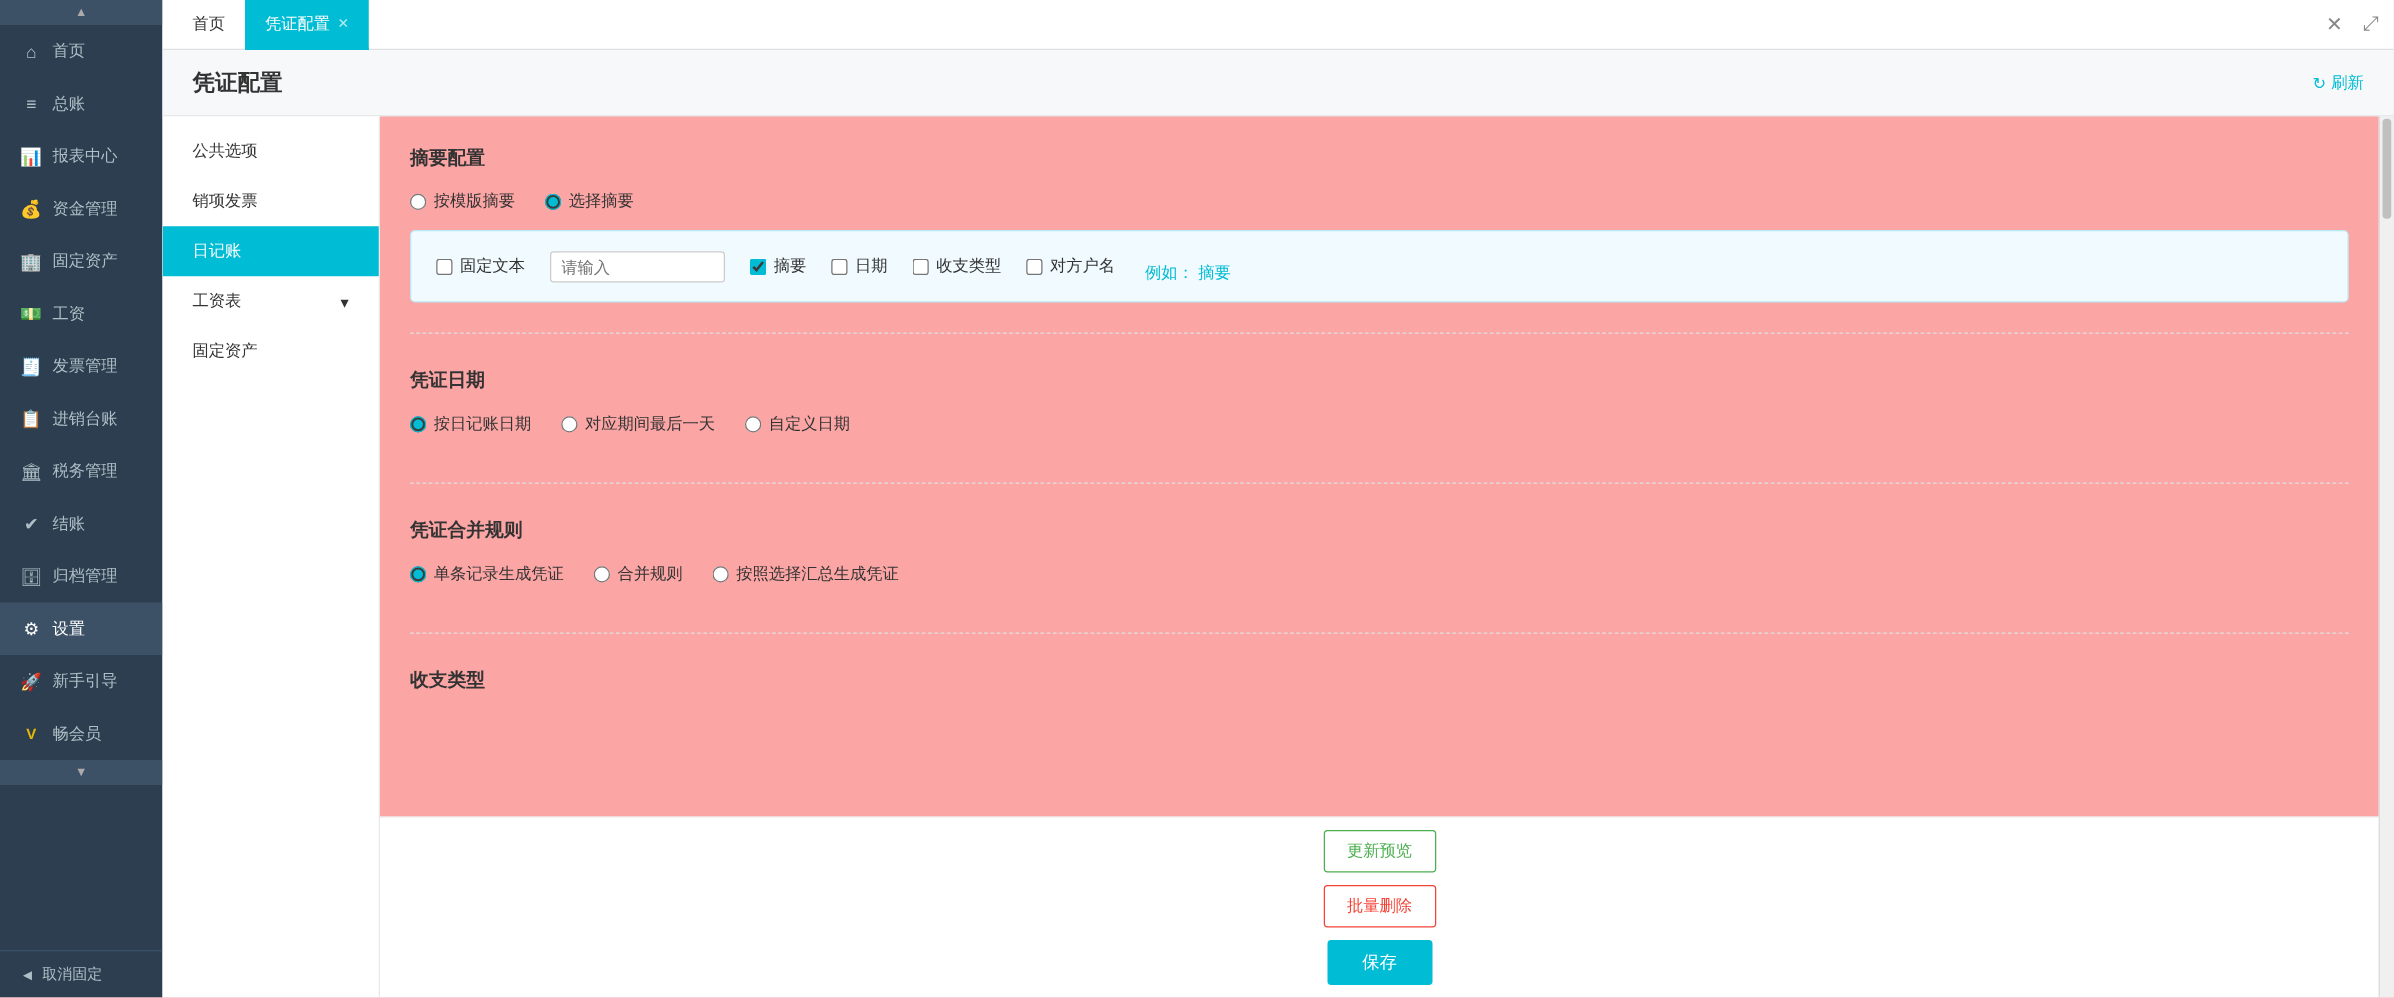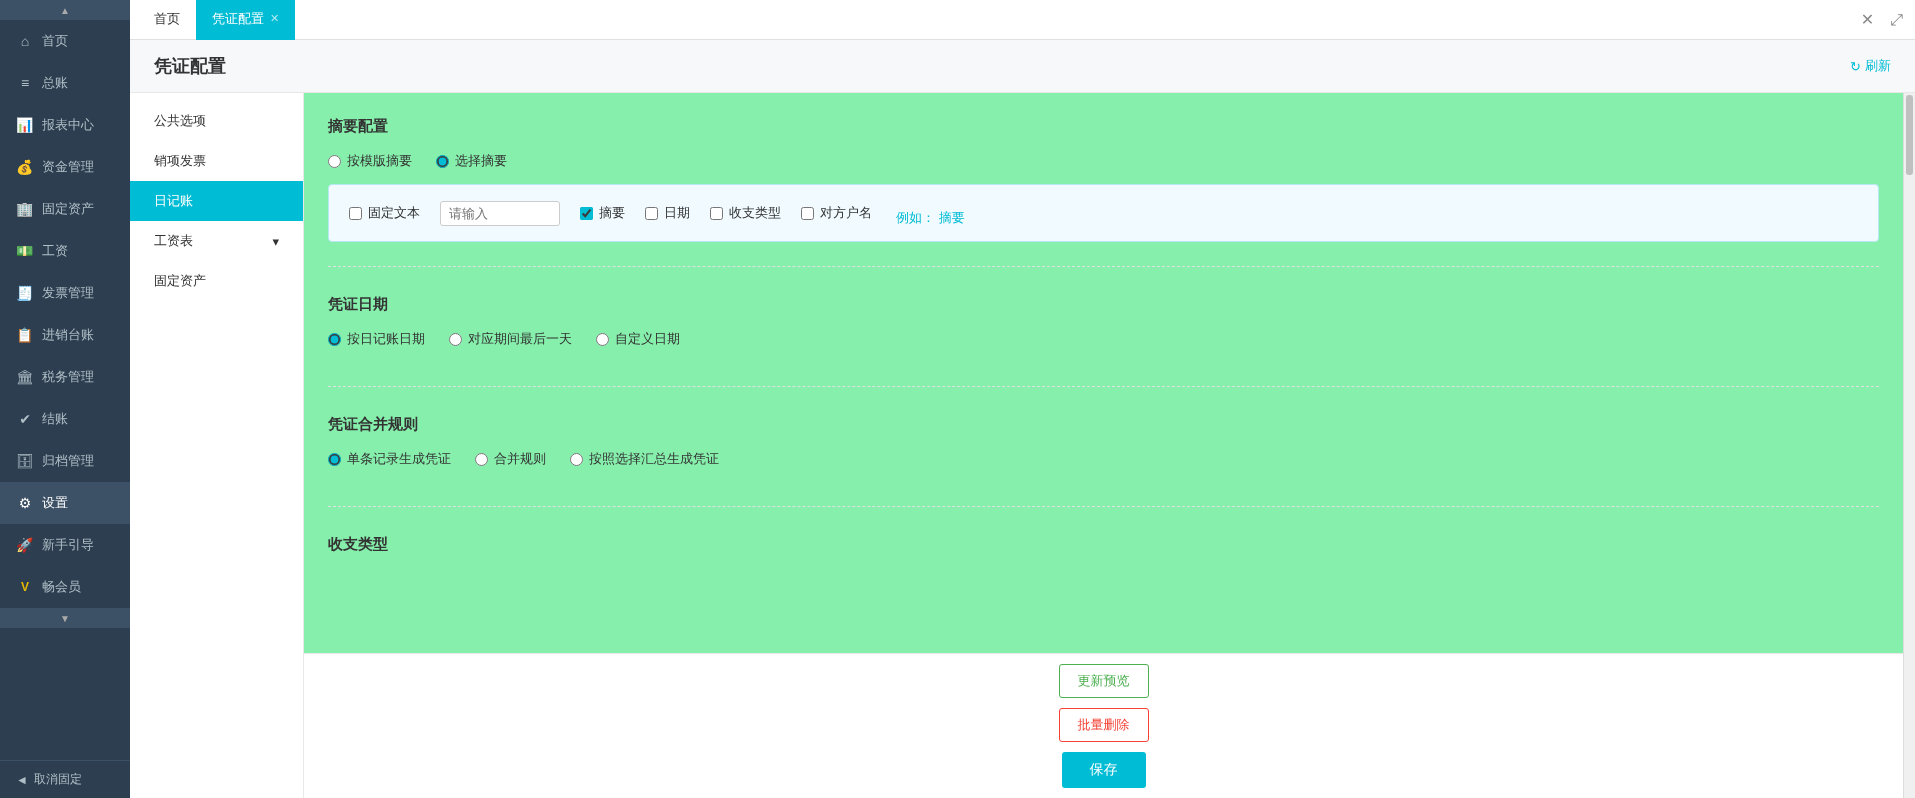--- a/index.html
+++ b/index.html
@@ -163,21 +163,21 @@
     .left-nav-item.active {
       background: #00bcd4;
       color: #fff;
     }
 
     
     .right-content {
       flex: 1;
       overflow-y: auto;
       padding: 24px;
-      background: #86efac;
+      background: #fca5a5;
       position: relative;
     }
 
     
     .section {
       margin-bottom: 28px;
       padding-bottom: 24px;
       border-bottom: 1px dashed #e0e0e0;
     }
     .section:last-child { border-bottom: none; }
@@ -230,21 +230,21 @@
       align-items: center;
       gap: 20px;
       flex-wrap: wrap;
     }
     .abstract-text-input {
       border: 1px solid #ccc;
       border-radius: 3px;
       padding: 4px 8px;
       font-size: 13px;
       color: #999;
-      width: 120px;
+      width: 140px;
       outline: none;
     }
     .example-text {
       color: #00bcd4;
       font-size: 13px;
       margin-top: 10px;
     }
 
     
     .bottom-bar {

